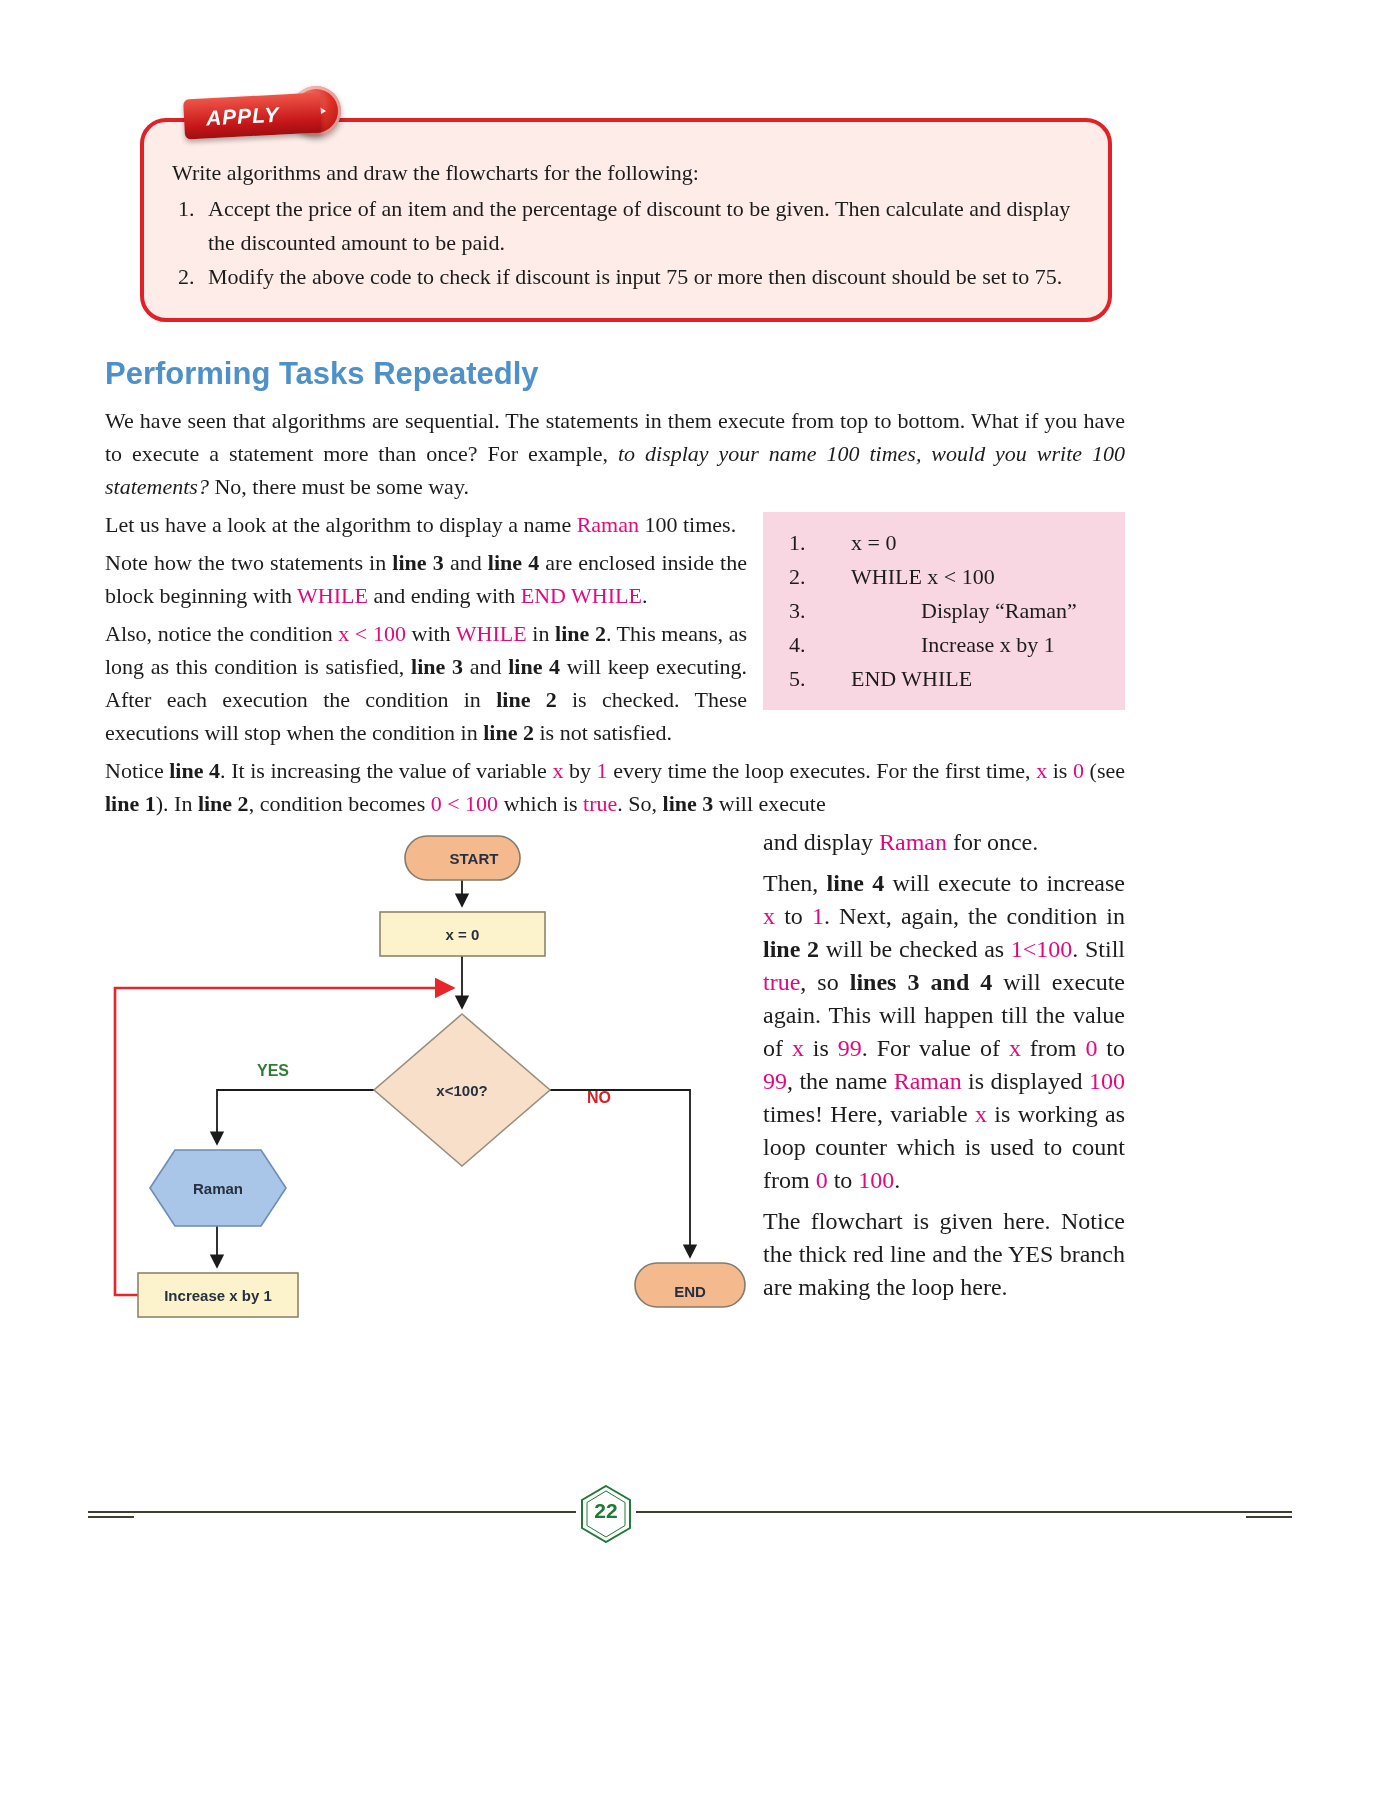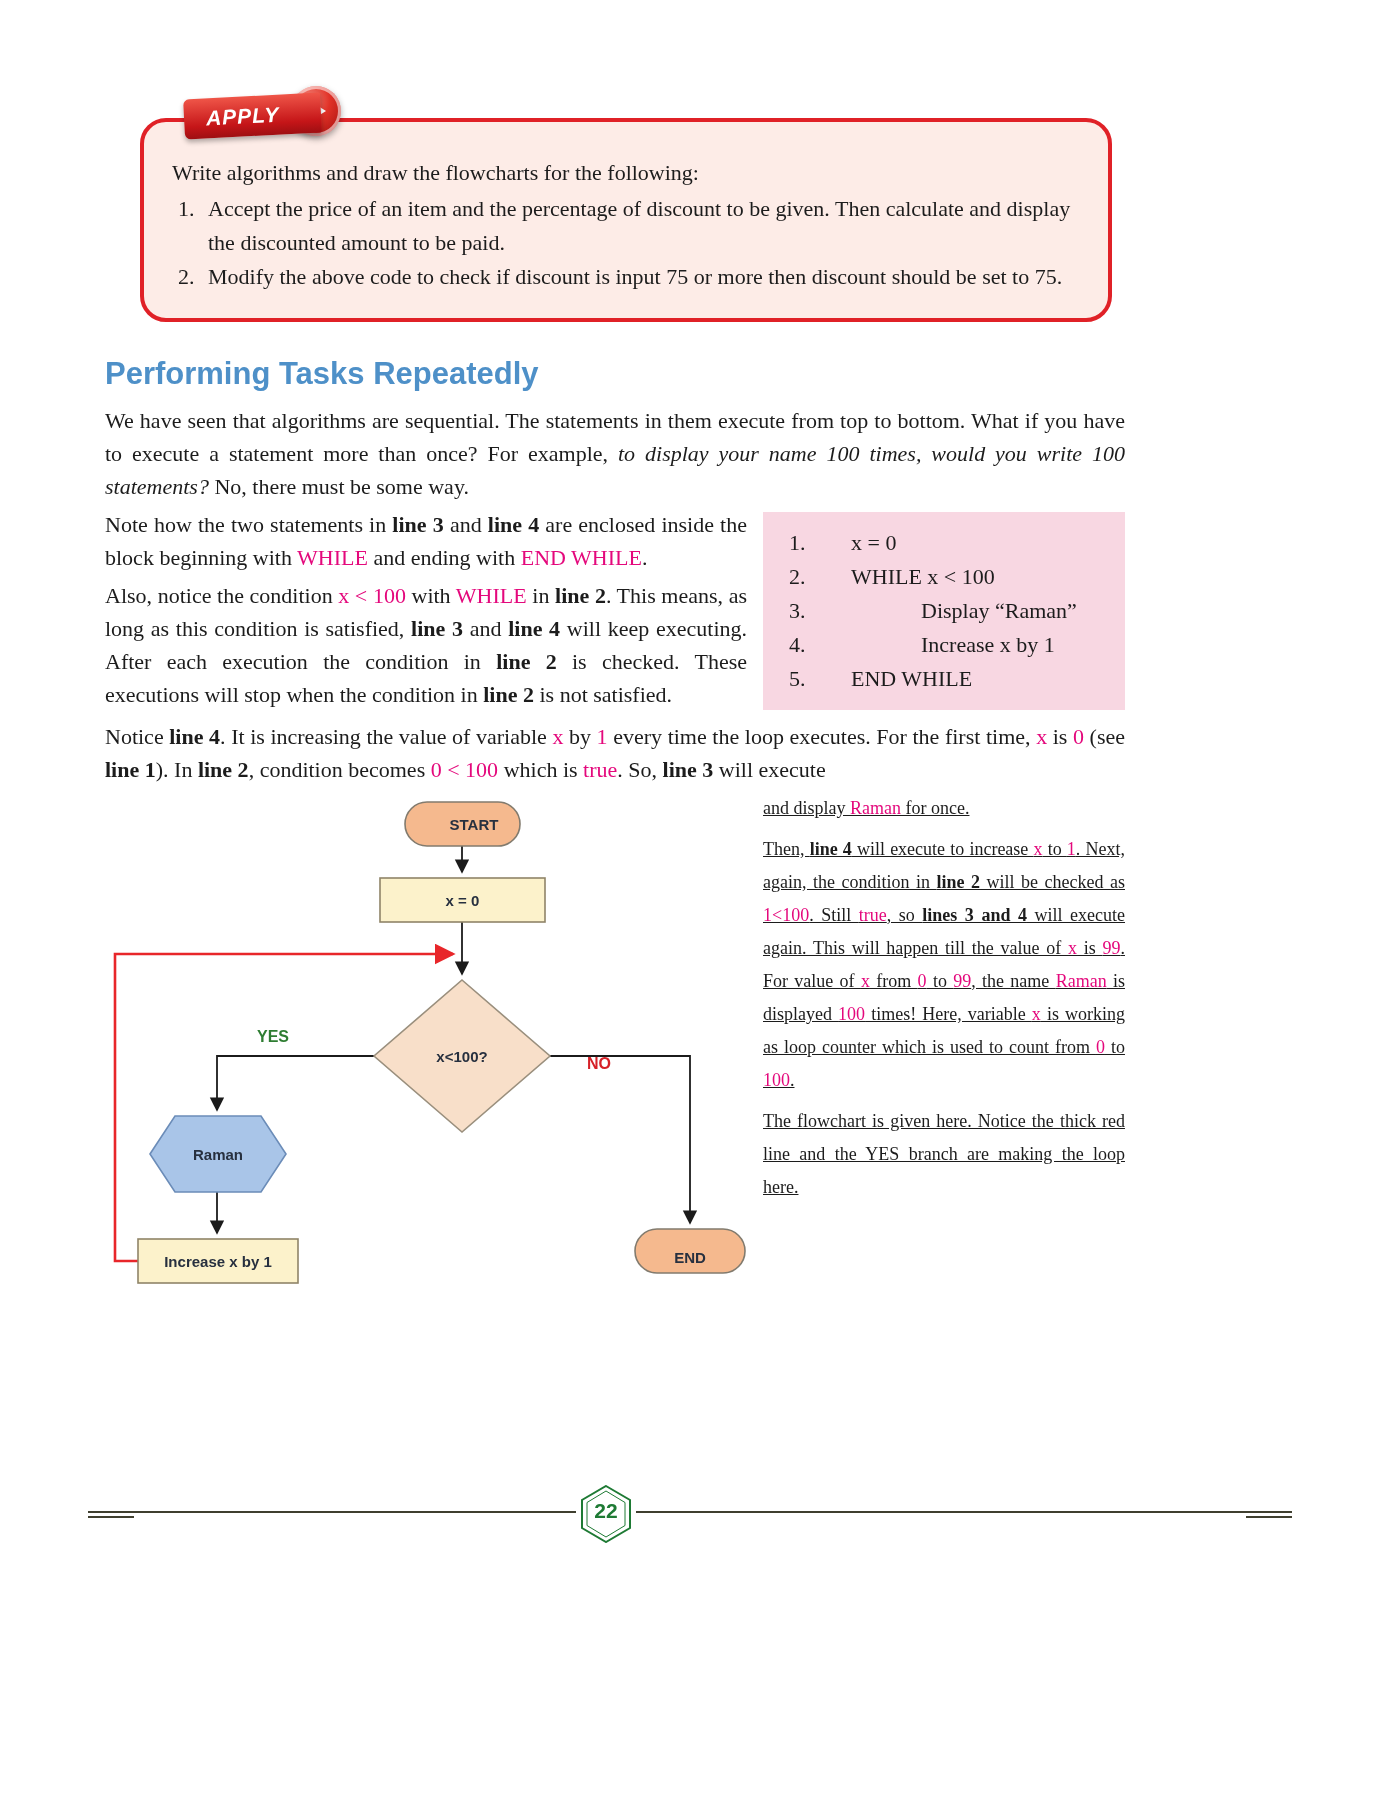--- a/index.html
+++ b/index.html
@@ -38,21 +38,21 @@
   .code-line.ind1 .code-txt{margin-left:86px;}
 
   
   .fc-wrap{margin-top:6px;}
   .flowchart{float:left;position:relative;width:648px;height:515px;margin:2px 10px 0 0;}
   .fc-label{position:absolute;font-family:"Liberation Sans","DejaVu Sans",sans-serif;font-size:15px;
             font-weight:bold;color:#27303f;display:flex;align-items:center;justify-content:center;text-align:center;}
   .fc-branch{position:absolute;font-family:"Liberation Sans","DejaVu Sans",sans-serif;font-size:16px;font-weight:bold;}
   .fc-yes{color:var(--yes-green,#2e7d32);}
   .fc-no{color:var(--no-red,#d62128);margin-top:27px;}
-  .rc-para{font-size:18px;line-height:33px;text-align:justify;margin:0 0 8px 0;overflow:hidden;text-decoration:underline;}
+  .rc-para{font-size:24px;line-height:33px;text-align:justify;margin:0 0 8px 0;overflow:hidden;}
   .clear{clear:both;}
 
   
   .sg-i{font-style:italic;}
   .sg-b{font-weight:bold;}
   .sg-m{color:var(--keyword-magenta,#e4087c);}
 
   
   .footer{position:absolute;left:88px;top:1495px;width:1204px;height:60px;}
   .rule{position:absolute;border-top:2.5px solid #3f3f2f;}
@@ -108,20 +108,21 @@
         </div>
         <div class="code-line ind1">
           <span class="code-num">4.</span>
           <span class="code-txt">Increase x by 1</span>
         </div>
         <div class="code-line ind0">
           <span class="code-num">5.</span>
           <span class="code-txt">END WHILE</span>
         </div>
       </div>
+      <p class="para"><span>Let us have a look at the algorithm to display a name </span><span class="sg-m">Raman</span><span> 100 times.</span></p>
       <p class="para"><span>Note how the two statements in </span><span class="sg-b">line 3</span><span> and </span><span class="sg-b">line 4</span><span> are enclosed inside the block beginning with </span><span class="sg-m">WHILE</span><span> and ending with </span><span class="sg-m">END WHILE</span><span>.</span></p>
       <p class="para"><span>Also, notice the condition </span><span class="sg-m">x &lt; 100</span><span> with </span><span class="sg-m">WHILE</span><span> in </span><span class="sg-b">line 2</span><span>. This means, as long as this condition is satisfied, </span><span class="sg-b">line 3</span><span> and </span><span class="sg-b">line 4</span><span> will keep executing. After each execution the condition in </span><span class="sg-b">line 2</span><span> is checked. These executions will stop when the condition in </span><span class="sg-b">line 2</span><span> is not satisfied.</span></p>
     </div>
 
     <p class="para clear"><span>Notice </span><span class="sg-b">line 4</span><span>. It is increasing the value of variable </span><span class="sg-m">x</span><span> by </span><span class="sg-m">1</span><span> every time the loop executes. For the first time, </span><span class="sg-m">x</span><span> is </span><span class="sg-m">0</span><span> (see </span><span class="sg-b">line 1</span><span>). In </span><span class="sg-b">line 2</span><span>, condition becomes </span><span class="sg-m">0 &lt; 100</span><span> which is </span><span class="sg-m">true</span><span>. So, </span><span class="sg-b">line 3</span><span> will execute</span></p>
 
     <div class="fc-wrap">
       <div class="flowchart">
         <svg width="648" height="515" viewBox="0 0 648 515">
           <defs>

